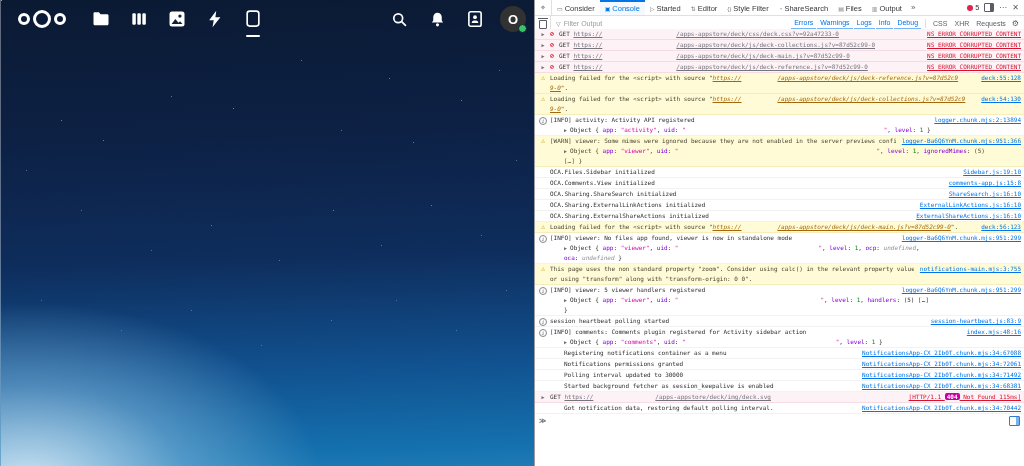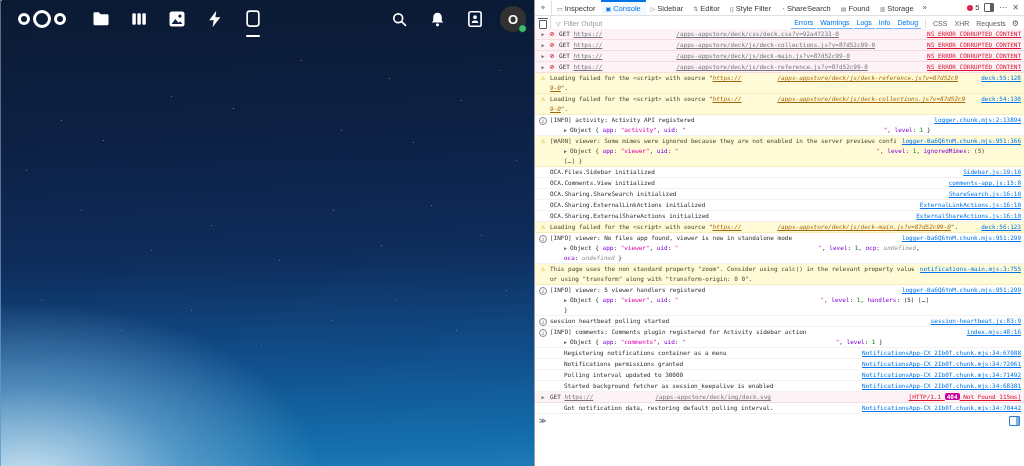--- a/index.html
+++ b/index.html
@@ -168,49 +168,49 @@
 </div>
 
 <div class="dt">
   <div class="dt-tabs">
     <div class="picker">
         <span>⌖</span>
       </div>
     <div id="tabs-host" style="display:flex;align-items:stretch;">
         <div class="tab">
           <span class="tico">▭</span>
-          <span>Inspector</span>
+          <span>Consider</span>
         </div>
         <div class="tab active">
           <span class="tico">▣</span>
           <span>Console</span>
         </div>
         <div class="tab">
           <span class="tico">▷</span>
-          <span>Sidebar</span>
+          <span>Started</span>
         </div>
         <div class="tab">
           <span class="tico">⇅</span>
           <span>Editor</span>
         </div>
         <div class="tab">
           <span class="tico">{}</span>
           <span>Style Filter</span>
         </div>
         <div class="tab">
           <span class="tico">◔</span>
           <span>ShareSearch</span>
         </div>
         <div class="tab">
           <span class="tico">▤</span>
-          <span>Found</span>
+          <span>Files</span>
         </div>
         <div class="tab">
           <span class="tico">▥</span>
-          <span>Storage</span>
+          <span>Output</span>
         </div>
       </div>
     <div class="more-tabs">
         <span>»</span>
       </div>
     <div class="dt-tabs-right">
       <div class="errcount">
         <span class="errdot"></span>
         <span>5</span>
       </div>

